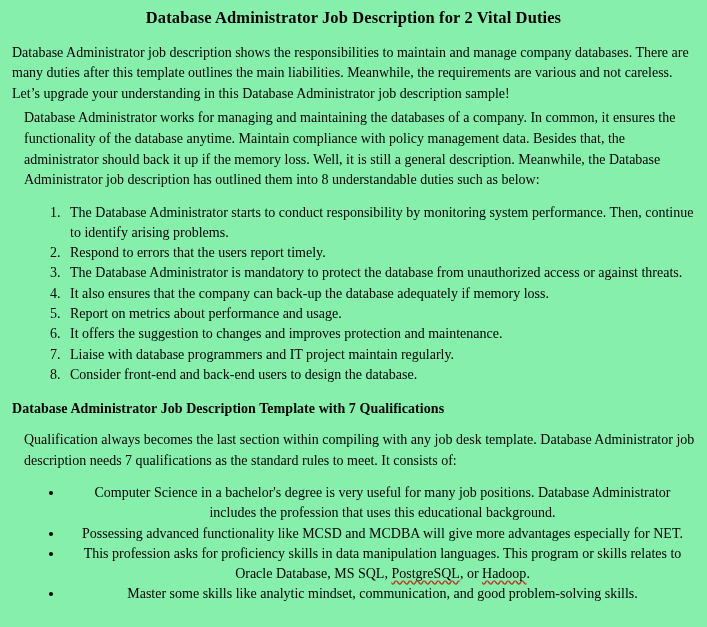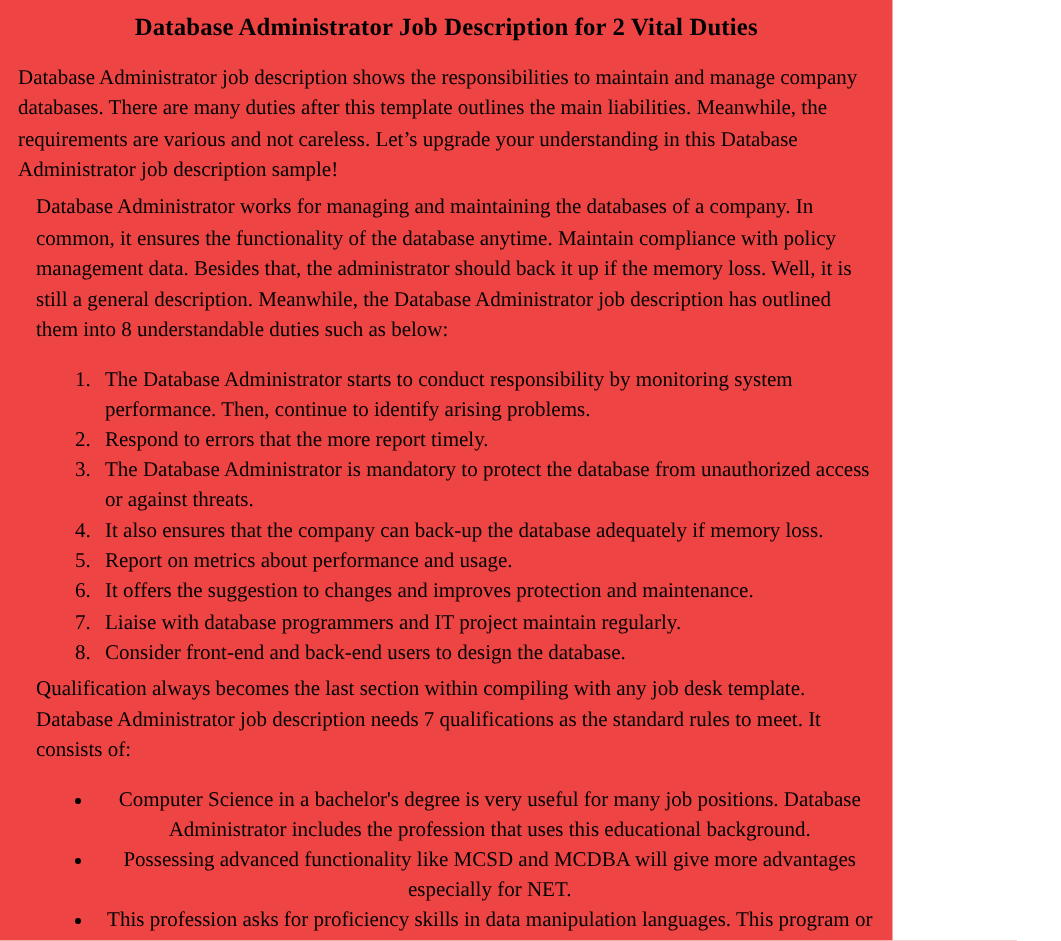--- a/index.html
+++ b/index.html
@@ -10,24 +10,24 @@
   body {
     width: 707px;
     height: 627px;
     overflow: hidden;
     font-family: "Liberation Serif", "DejaVu Serif", serif;
     color: #000000;
     -webkit-font-smoothing: none;
   }
   .page {
     box-sizing: border-box;
-    width: 595px;
+    width: 707px;
     height: 627px;
     padding: 4px 12px 0 12px;
-    background: #ef4444;
+    background: #86efac;
   }
   .doc-title {
     font-size: 16.5px;
     font-weight: bold;
     text-align: center;
     margin: 4px 0 14px 0;
     line-height: 1.25;
     letter-spacing: 0.1px;
   }
   .section-heading {
@@ -86,29 +86,30 @@
 
   <h1 class="doc-title">Database Administrator Job Description for 2 Vital Duties</h1>
 
   <p class="intro-text">Database Administrator job description shows the responsibilities to maintain and manage company databases. There are many duties after this template outlines the main liabilities. Meanwhile, the requirements are various and not careless. Let’s upgrade your understanding in this Database Administrator job description sample!</p>
 
 
   <p class="body-text">Database Administrator works for managing and maintaining the databases of a company. In common, it ensures the functionality of the database anytime. Maintain compliance with policy management data. Besides that, the administrator should back it up if the memory loss. Well, it is still a general description. Meanwhile, the Database Administrator job description has outlined them into 8 understandable duties such as below:</p>
 
   <ol class="numbered-list">
     <li>The Database Administrator starts to conduct responsibility by monitoring system performance. Then, continue to identify arising problems.</li>
-    <li>Respond to errors that the more report timely.</li>
+    <li>Respond to errors that the users report timely.</li>
     <li>The Database Administrator is mandatory to protect the database from unauthorized access or against threats.</li>
     <li>It also ensures that the company can back-up the database adequately if memory loss.</li>
     <li>Report on metrics about performance and usage.</li>
     <li>It offers the suggestion to changes and improves protection and maintenance.</li>
     <li>Liaise with database programmers and IT project maintain regularly.</li>
     <li>Consider front-end and back-end users to design the database.</li>
   </ol>
 
+  <h2 class="section-heading">Database Administrator Job Description Template with 7 Qualifications</h2>
 
   <p class="body-text">Qualification always becomes the last section within compiling with any job desk template. Database Administrator job description needs 7 qualifications as the standard rules to meet. It consists of:</p>
 
   <ul class="bullet-list">
     <li>Computer Science in a bachelor's degree is very useful for many job positions. Database Administrator includes the profession that uses this educational background.</li>
     <li>Possessing advanced functionality like MCSD and MCDBA will give more advantages especially for NET.</li>
     <li>This profession asks for proficiency skills in data manipulation languages. This program or skills relates to Oracle Database, MS SQL, <span class="spellcheck">PostgreSQL</span>, or <span class="spellcheck">Hadoop</span>.</li>
     <li>Master some skills like analytic mindset, communication, and good problem-solving skills.</li>
 
   </ul>

